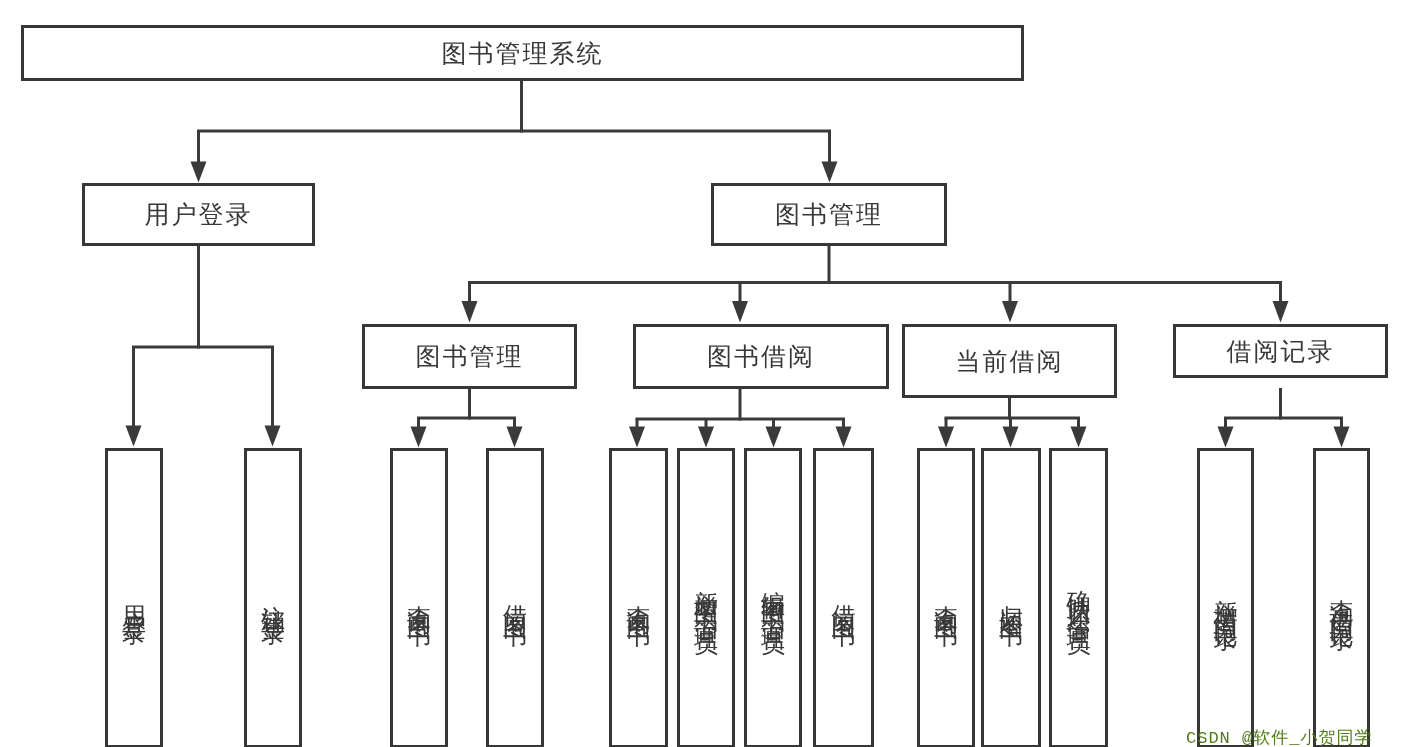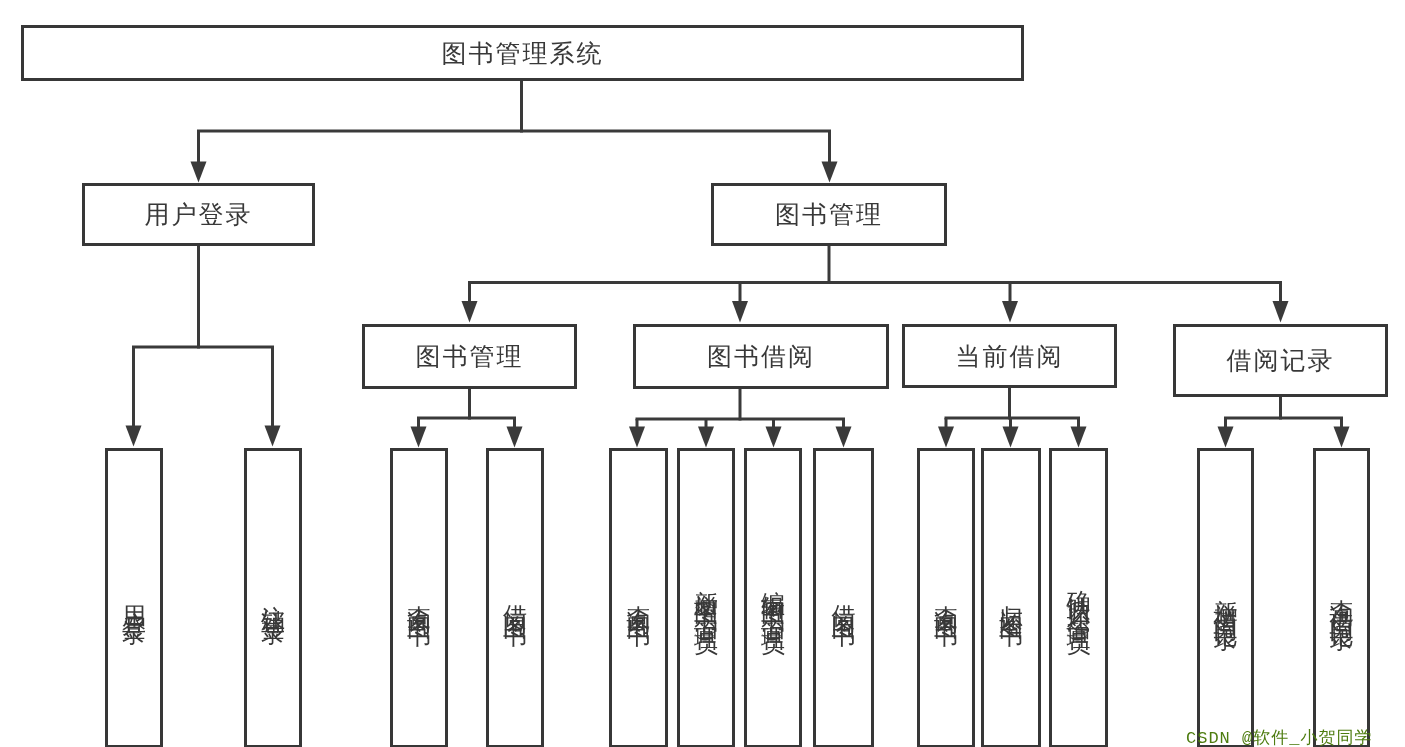--- a/index.html
+++ b/index.html
@@ -129,22 +129,22 @@
     </g>
   </svg>
 
   <div class="node hnode" style="left:21px; top:13px; width:1003px; height:56px;">图书管理系统</div>
 
   <div class="node hnode" style="left:82px; top:171px; width:233px; height:63px;">用户登录</div>
   <div class="node hnode" style="left:711px; top:171px; width:236px; height:63px;">图书管理</div>
 
   <div class="node hnode" style="left:362px; top:312px; width:215px; height:65px;">图书管理</div>
   <div class="node hnode" style="left:633px; top:312px; width:256px; height:65px;">图书借阅</div>
-  <div class="node hnode" style="left:902px; top:312px; width:215px; height:64px;">当前借阅</div>
-  <div class="node hnode" style="left:1173px; top:312px; width:215px; height:73px;">借阅记录</div>
+  <div class="node hnode" style="left:902px; top:312px; width:215px; height:74px;">当前借阅</div>
+  <div class="node hnode" style="left:1173px; top:312px; width:215px; height:54px;">借阅记录</div>
 
   <div class="node vnode" style="left:105px; top:436px; width:58px; height:300px;">
     <span class="vtext">用户登录</span>
   </div>
   <div class="node vnode" style="left:244px; top:436px; width:58px; height:300px;">
     <span class="vtext">注销登录</span>
   </div>
 
   <div class="node vnode" style="left:390px; top:436px; width:58px; height:300px;">
     <span class="vtext">查询图书</span>

